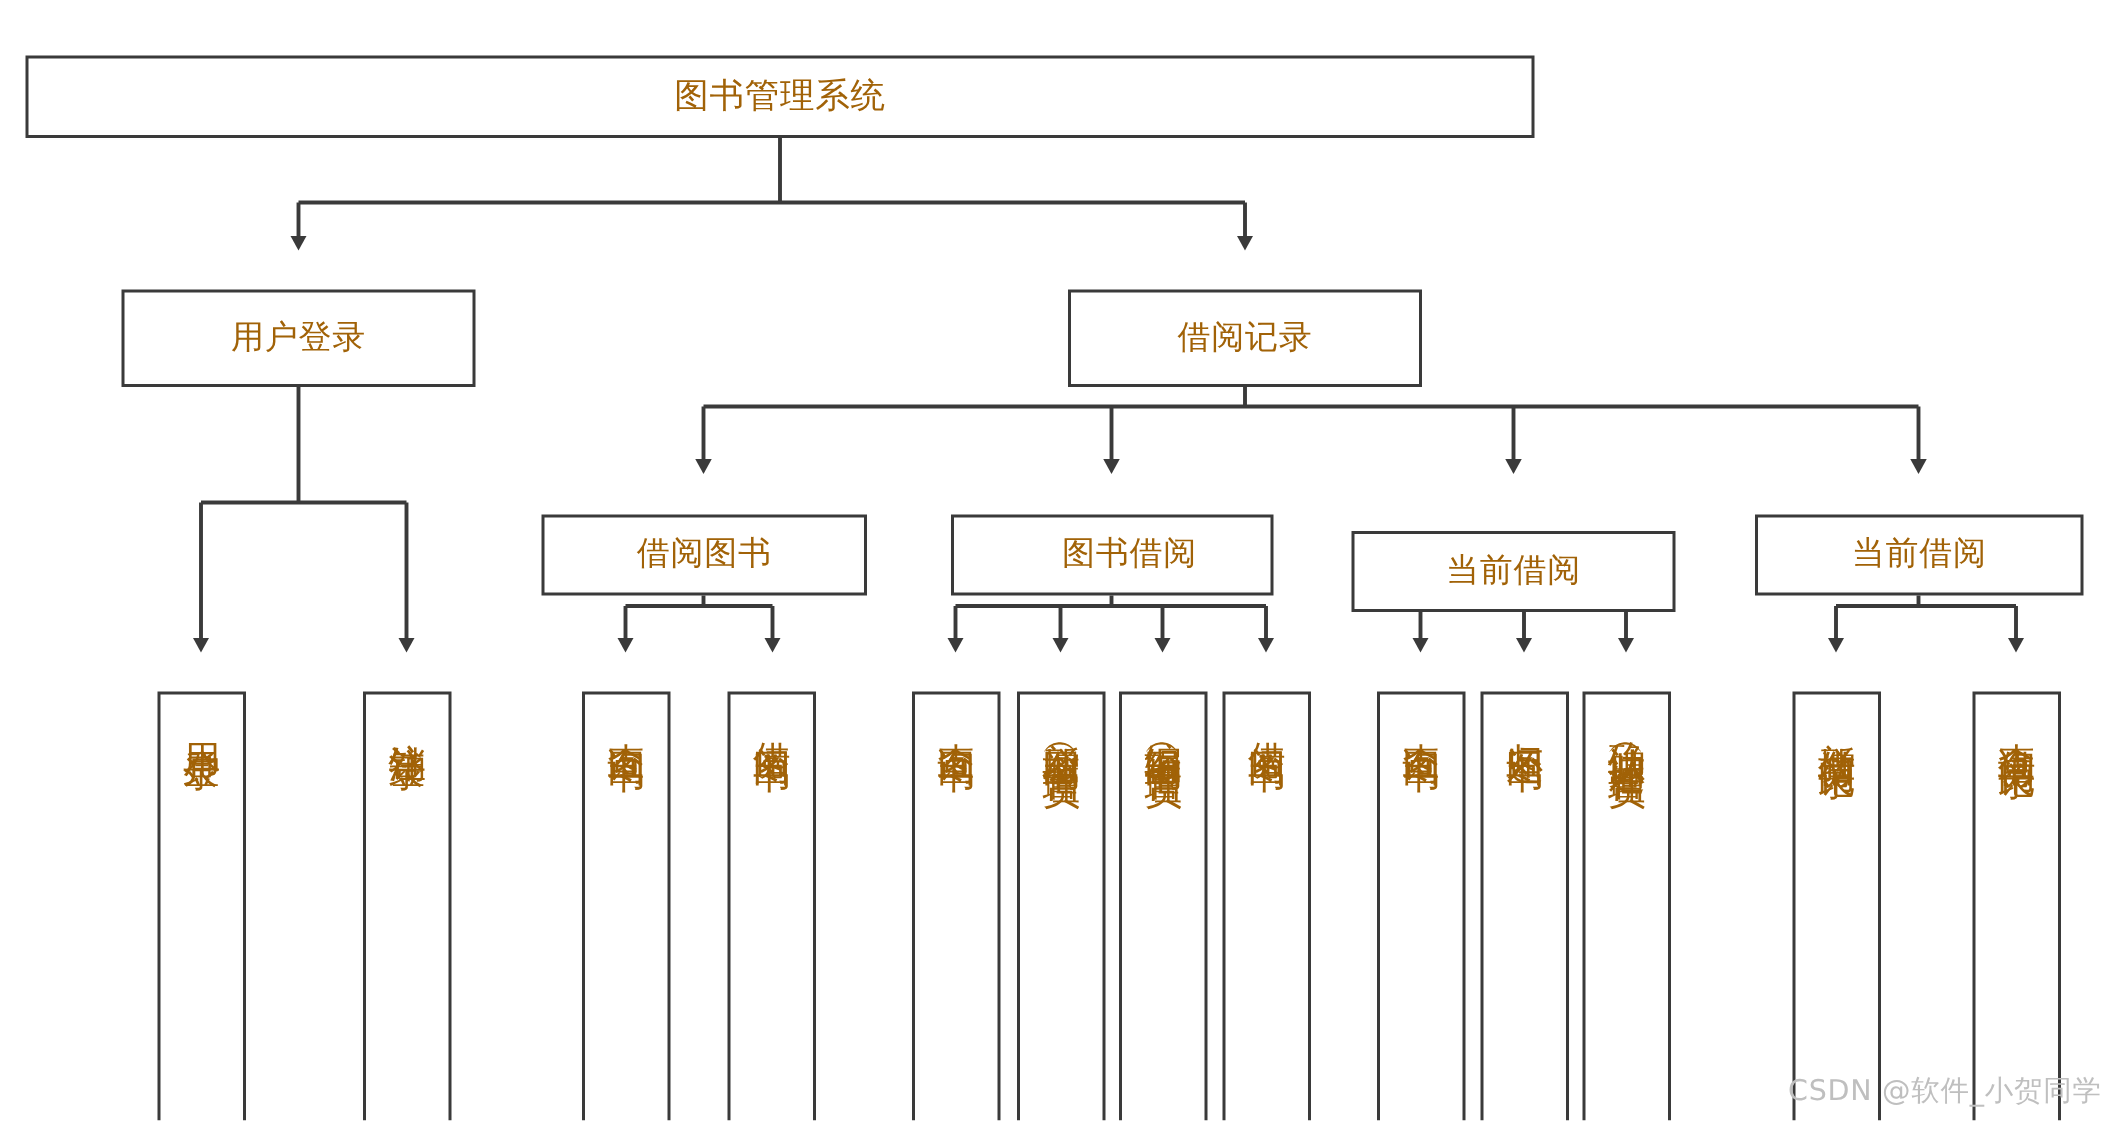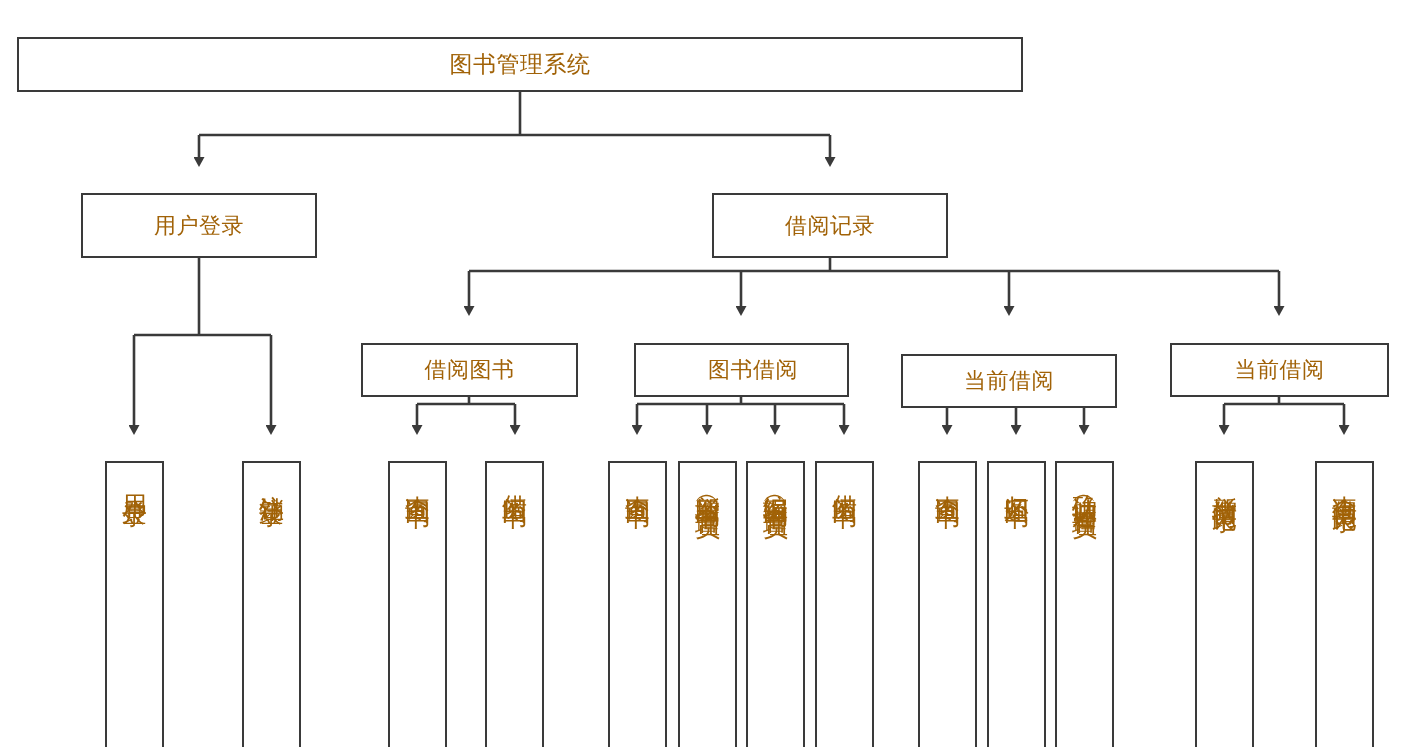--- a/index.html
+++ b/index.html
@@ -192,14 +192,15 @@
     <span class="label">确认归还（管理员）</span>
   </div>
 
   <div class="node v" style="left:1195px; top:437px; width:59px; height:296px;">
     <span class="label">新增借阅记录</span>
   </div>
   <div class="node v" style="left:1315px; top:437px; width:59px; height:296px;">
     <span class="label">查询借阅记录</span>
   </div>
 
+  <div class="watermark" style="left:1192px; top:714px;">CSDN @软件_小贺同学</div>
 
 </div>
 
 </body></html>

